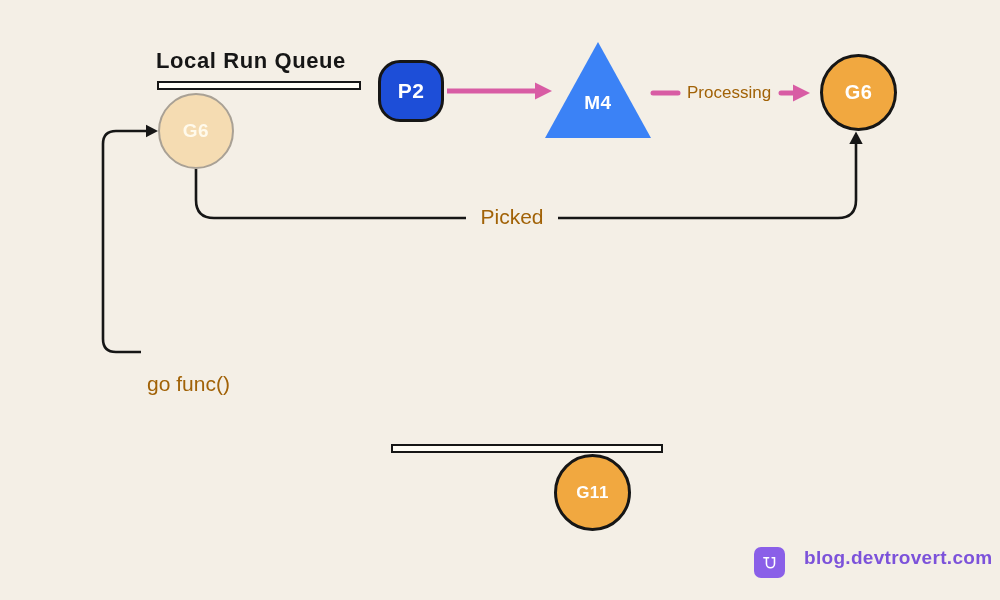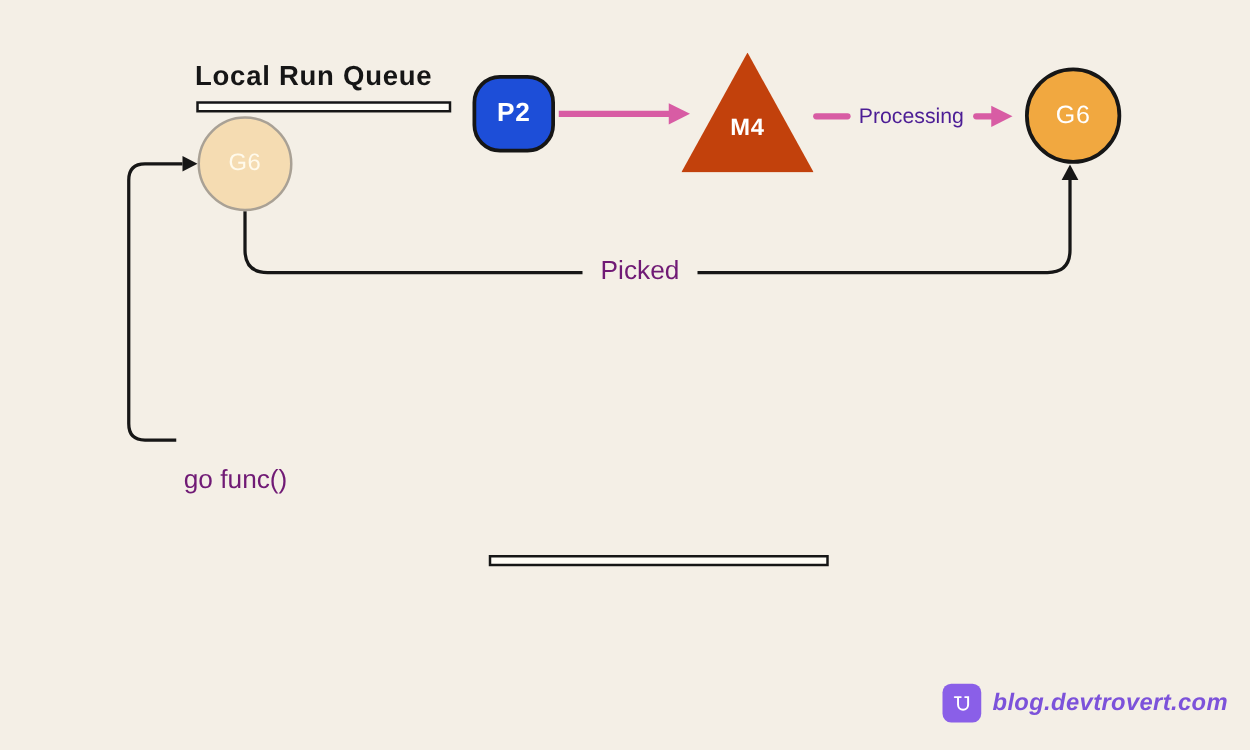--- a/index.html
+++ b/index.html
@@ -21,57 +21,57 @@
     font-size:22px;font-weight:600;letter-spacing:.6px;color:#161616;
     white-space:nowrap;
   }
   .queue-bar{
     background:#FFFDF6;border:2px solid #161616;height:5px;
   }
   .circle{
     border-radius:50%;
     display:flex;align-items:center;justify-content:center;
     box-sizing:border-box;
-    font-weight:normal;letter-spacing:.5px;
+    font-weight:bold;letter-spacing:.5px;
   }
   .g-tan{
     width:76px;height:76px;
     background:#F5DCB2;border:2px solid #A9A195;
     color:rgba(255,251,238,.95);font-size:19px;
   }
   .g-orange{
     width:77px;height:77px;
     background:#F1A840;border:3px solid #161616;
     color:#FFFFFF;font-size:20px;
   }
   .g-orange.small-label{font-size:17px;}
   .p-square{
     width:66px;height:62px;box-sizing:border-box;
     background:#1d4ed8;border:3px solid #161616;border-radius:22px;
     display:flex;align-items:center;justify-content:center;
     color:#fff;font-weight:bold;font-size:21px;letter-spacing:.5px;
   }
   .m-triangle{
     width:106px;height:96px;
-    background:#c2410c;
+    background:#3b82f6;
     clip-path:polygon(50% 0, 0 100%, 100% 100%);
     display:flex;align-items:flex-end;justify-content:center;
     color:#fff;font-weight:bold;font-size:19px;letter-spacing:.5px;
     padding-bottom:0;box-sizing:border-box;
   }
   .m-triangle span{margin-bottom:24px;}
-  .flow-label{font-size:21px;color:#701a75;white-space:nowrap;}
+  .flow-label{font-size:21px;color:#a16207;white-space:nowrap;}
   .processing-label{
-    font-size:17px;color:#4c1d95;font-weight:500;white-space:nowrap;
+    font-size:17px;color:#a16207;font-weight:500;white-space:nowrap;
   }
   .picked-label{
     left:466px;top:205px;width:92px;text-align:center;
   }
   .watermark{
-    display:flex;align-items:center;gap:9px;font-style:italic;
+    display:flex;gap:19px;
   }
   .watermark-icon{
     width:31px;height:31px;border-radius:7px;background:#8A5FE8;
     display:flex;align-items:center;justify-content:center;
   }
   .watermark-text{
     color:#7C52DA;font-size:19px;font-weight:600;letter-spacing:.3px;
   }
 </style>
 </head>
@@ -115,20 +115,23 @@
   <div class="abs circle g-orange" style="left:820px;top:54px;">
     <span>G6</span>
   </div>
 
   <div class="abs flow-label picked-label">Picked</div>
 
   <div class="abs flow-label" style="left:147px;top:340px;margin-top:32px;">go func()</div>
 
   <div class="abs queue-bar" style="left:391px;top:444px;width:268px;"></div>
 
+  <div class="abs circle g-orange small-label" style="left:554px;top:454px;">
+    <span>G11</span>
+  </div>
 
   <div class="abs watermark" style="left:754px;top:547px;">
     <div class="watermark-icon">
       <svg width="21" height="21" viewBox="0 0 24 24" aria-hidden="true">
         <path d="M5.5 6.5 H11 M8.5 6.5 V13.5 A4.6 4.6 0 0 0 17.7 13.5 V6.5 H15" fill="none" stroke="#FFFFFF" stroke-width="1.8" stroke-linecap="round"></path>
       </svg>
     </div>
     <div class="watermark-text">blog.devtrovert.com</div>
   </div>
 

